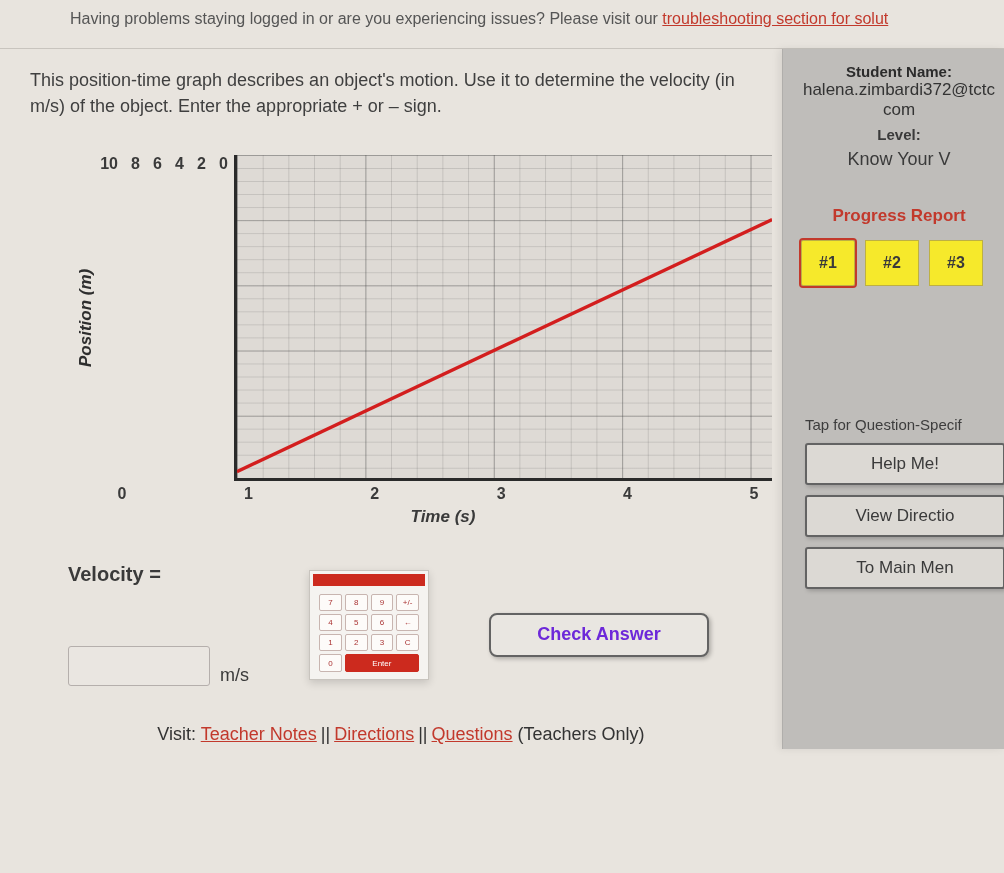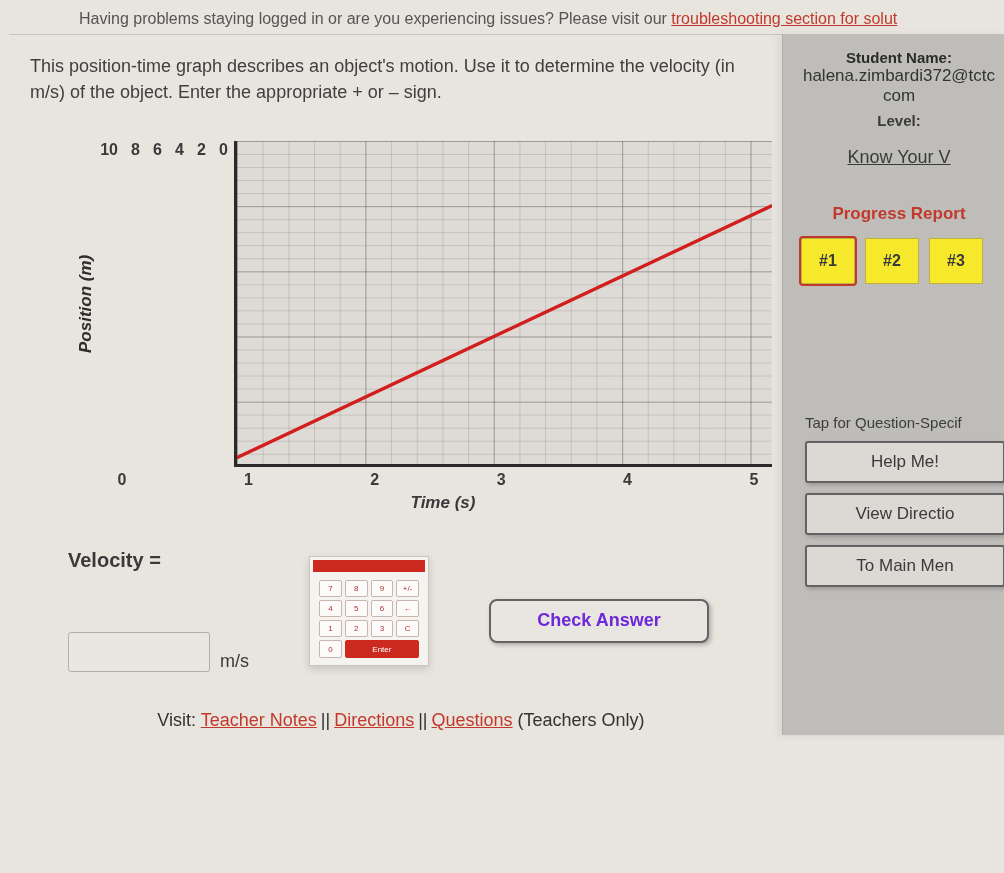--- a/index.html
+++ b/index.html
@@ -5,25 +5,24 @@
     * { box-sizing: border-box; margin: 0; padding: 0; }
     body {
       font-family: Arial, sans-serif;
       background: #e8e4de;
       width: 1004px;
       height: 873px;
       overflow: hidden;
       color: #3a3a3a;
     }
     .header-notice {
-      padding: 10px 40px 6px 70px;
+      padding: 10px 40px 20px 70px;
       border-bottom: 1px solid #c8c4be;
       font-size: 16px;
       color: #555;
-      margin-left: 9px;
     }
     .header-notice a { color: #c2392c; text-decoration: underline; }
     .main-layout { display: flex; }
     .left-col { flex: 1; padding: 18px 10px 10px 30px; }
     .right-col {
       width: 225px;
       background: #bfbdba;
       border-left: 1px solid #b0aeab;
       padding: 14px 0 8px 10px;
       height: 700px;
@@ -104,21 +103,21 @@
       font-size: 18px; font-weight: 600; color: #6d28d9;
       box-shadow: 2px 2px 4px rgba(0,0,0,0.25);
       cursor: pointer;
       margin-top: 20px;
     }
     
     .student-label { font-size: 15px; font-weight: 700; text-align: center; color: #2b2b2b; }
     .student-email { font-size: 17px; text-align: center; color: #333; overflow: hidden; white-space: nowrap; }
     .student-email2 { font-size: 17px; text-align: center; color: #333; }
     .level-label { font-size: 15px; font-weight: 700; text-align: center; margin-top: 6px; }
-    .level-val { font-size: 18px; text-align: center; margin-top: 18px; text-decoration: underline; }
+    .level-val { font-size: 18px; text-align: center; margin-top: 6px; }
     .progress-title { color: #c2392c; font-weight: 700; font-size: 17px; text-align: center; margin-top: 36px; }
     .progress-boxes { display: flex; gap: 10px; margin: 14px 0 0 8px; }
     .pbox {
       width: 54px; height: 46px;
       background: #f6e92b;
       border: 1px solid #bdb043;
       font-size: 16px; font-weight: 700;
       display: flex; align-items: center; justify-content: center;
       cursor: pointer;
     }

